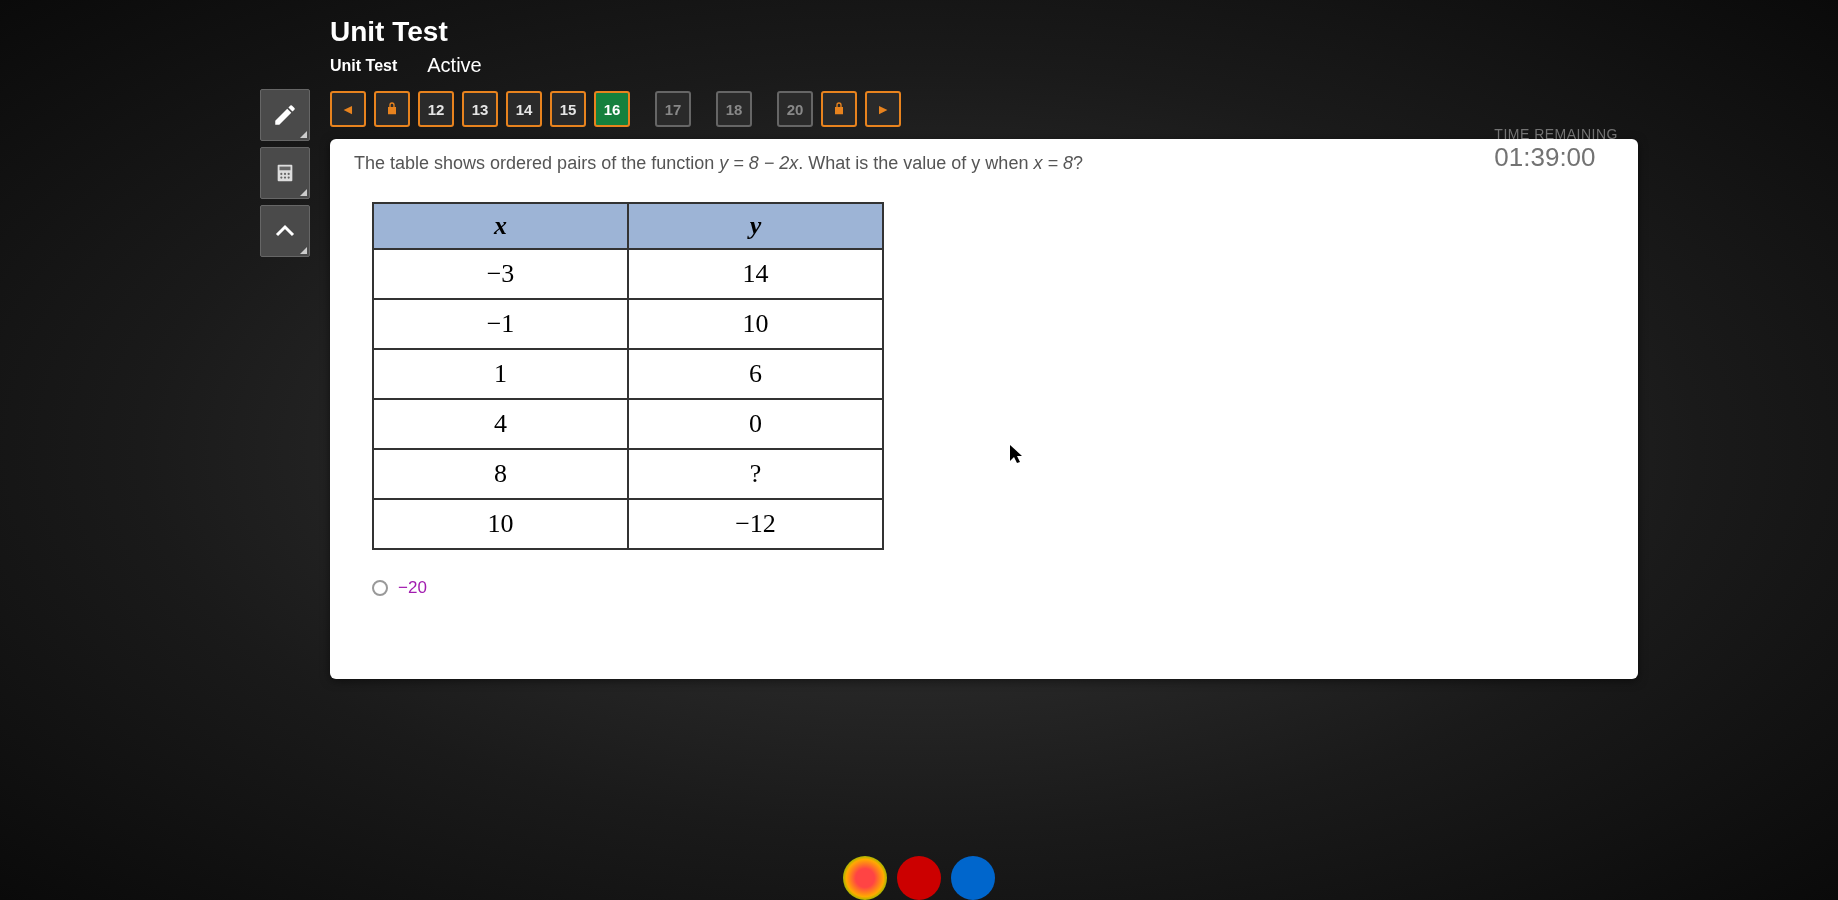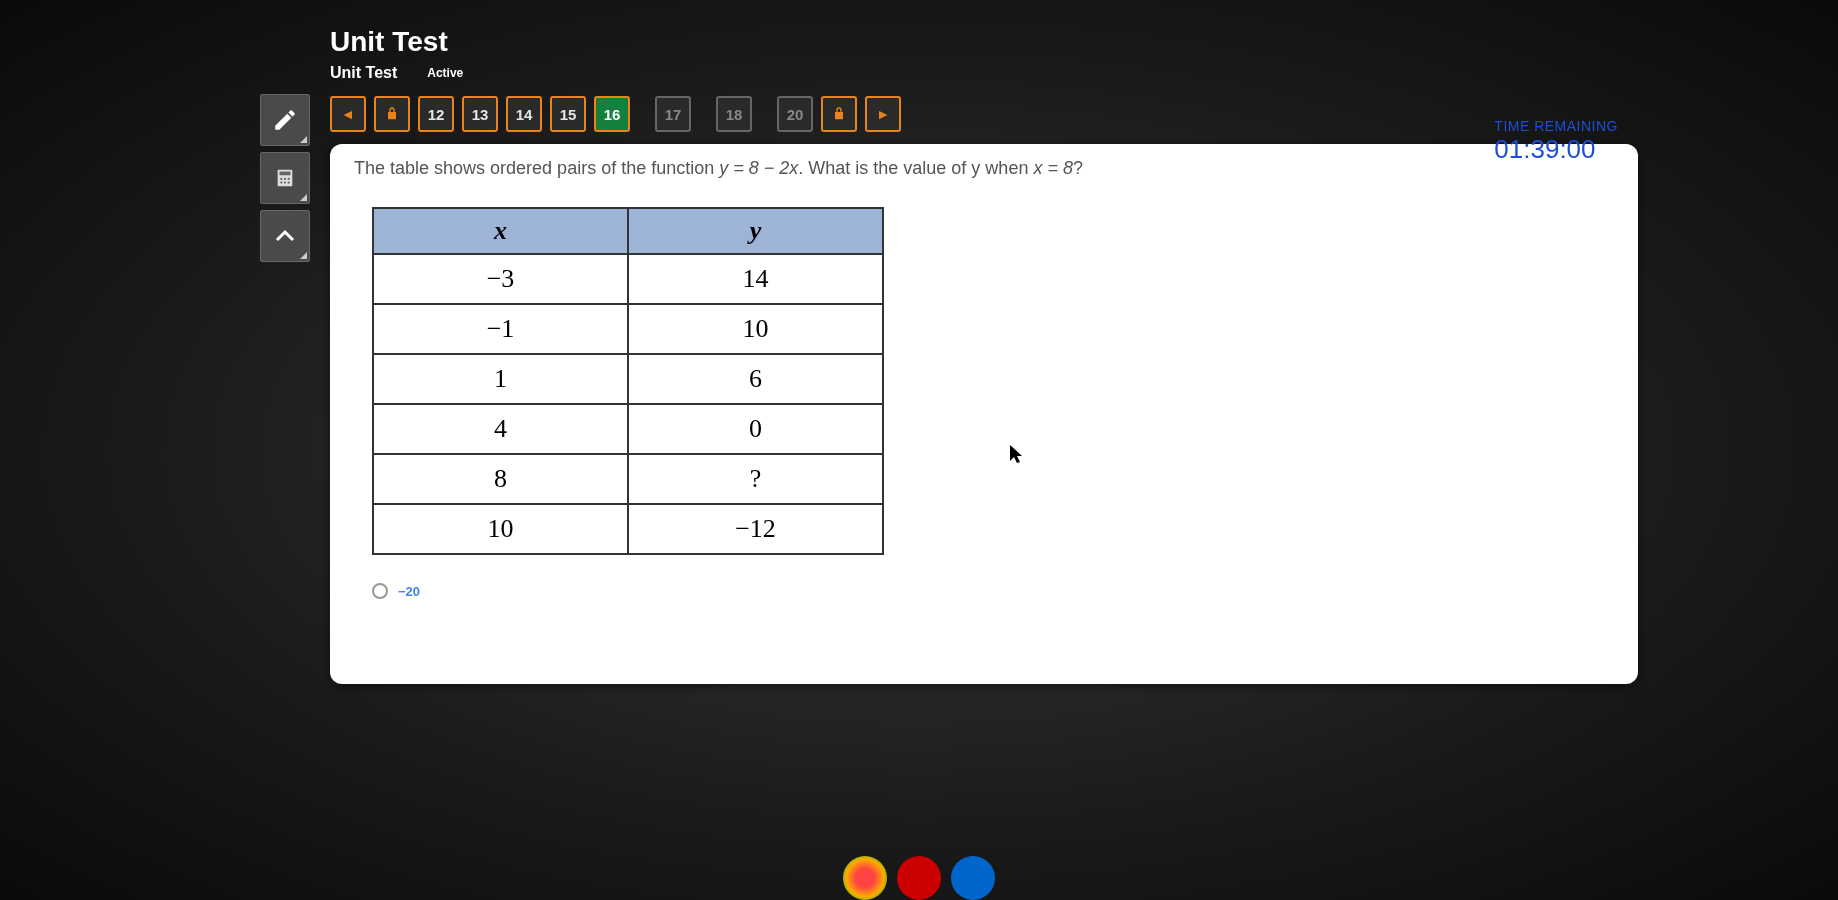--- a/index.html
+++ b/index.html
@@ -11,21 +11,21 @@
       font-family: Arial, Helvetica, sans-serif;
       background: radial-gradient(ellipse at center, #3a3a3a 0%, #1a1a1a 60%, #0a0a0a 100%);
       min-height: 900px;
       width: 1838px;
       position: relative;
       overflow: hidden;
     }
     .container {
       position: absolute;
       left: 260px;
-      top: 16px;
+      top: 6px;
       right: 200px;
     }
     .title-area {
       padding: 10px 70px 8px 70px;
       color: #fff;
     }
     .main-title {
       font-size: 28px;
       font-weight: bold;
       margin-bottom: 6px;
@@ -33,22 +33,22 @@
     .sub-row {
       display: flex;
       gap: 30px;
       align-items: center;
     }
     .sub-title {
       font-size: 16px;
       font-weight: bold;
     }
     .active-label {
-      font-size: 12px;
-      font-weight: bold;
+      font-size: 20px;
+      font-weight: normal;
     }
     .toolbar-row {
       display: flex;
       align-items: flex-start;
       padding-left: 0;
     }
     .left-tools {
       display: flex;
       flex-direction: column;
       gap: 6px;
@@ -111,37 +111,37 @@
     .nav-btn.arrow {
       color: #e8831e;
     }
     .nav-btn.locked svg {
       width: 16px;
       height: 18px;
     }
     .timer {
       position: absolute;
       right: 220px;
-      top: 118px;
+      top: 126px;
       text-align: left;
-      color: #1d4ed8;
+      color: #737373;
     }
     .timer-label {
       font-size: 14px;
       letter-spacing: 0.5px;
     }
     .timer-value {
       font-size: 26px;
       font-weight: normal;
     }
     .content-panel {
       background: #fff;
       min-height: 540px;
       padding: 14px 24px;
-      border-radius: 12px;
+      border-radius: 6px;
       box-shadow: 0 2px 10px rgba(0,0,0,0.5);
     }
     .question-text {
       color: #555;
       font-size: 18px;
       margin-bottom: 28px;
     }
     .math-eq {
       font-style: italic;
     }
@@ -163,23 +163,22 @@
       font-style: italic;
       font-weight: bold;
       height: 46px;
     }
     .answer-row {
       margin-top: 28px;
       margin-left: 18px;
       display: flex;
       align-items: center;
       gap: 10px;
-      color: #3b82f6;
-      font-size: 13px;
-      font-weight: bold;
+      color: #a21caf;
+      font-size: 17px;
     }
     .radio-circle {
       width: 16px;
       height: 16px;
       border: 2px solid #999;
       border-radius: 50%;
     }
     .cursor-arrow {
       position: absolute;
       left: 1010px;

